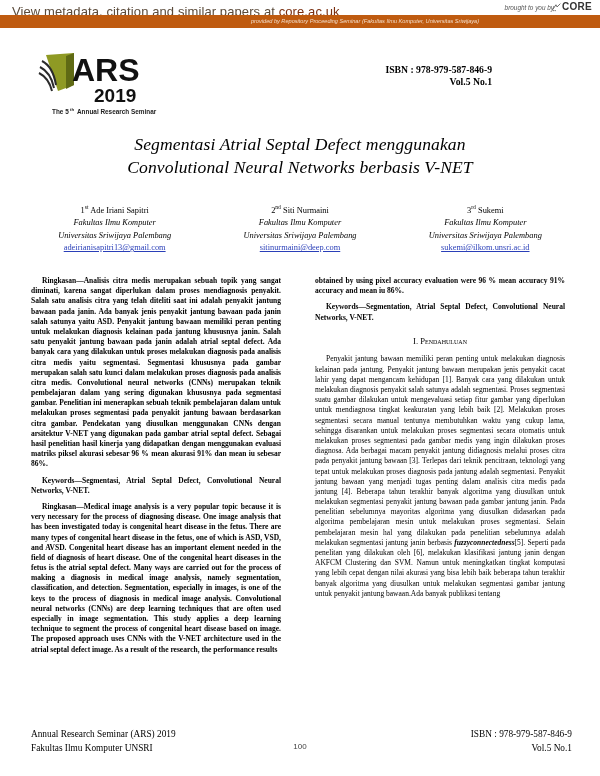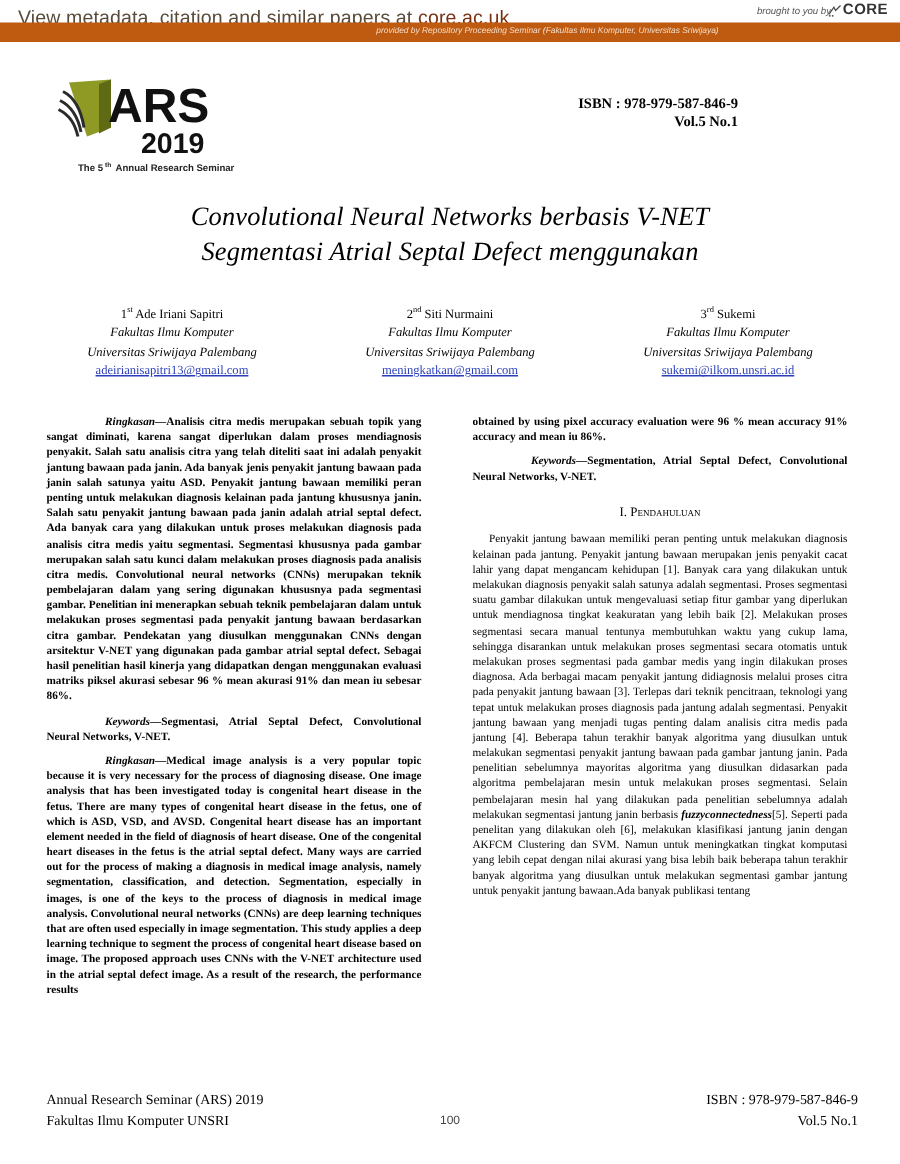--- a/index.html
+++ b/index.html
@@ -181,23 +181,21 @@
   }
   .col-left  { left: 31px; }
   .col-right { left: 315px; }
 
   .col p {
     margin: 0 0 6px 0;
     text-indent: 11px;
   }
   .col p.noindent { text-indent: 0; }
   .lead {
-    font-style: italic;
-    font-weight: bold;
-    margin-left: 28px;
+    font-weight: bold;
   }
   .bold { font-weight: bold; }
   .ital { font-style: italic; font-weight: bold; }
 
   .section-head {
     text-align: center;
     font-variant: small-caps;
     font-size: 8.6px;
     margin: 13px 0 7px 0;
     text-indent: 0;
@@ -273,38 +271,38 @@
   </div>
 
 
   <div class="head-right">
     <div class="head-isbn">ISBN : 978-979-587-846-9</div>
     <div class="head-vol">Vol.5 No.1</div>
   </div>
 </div>
 
 <div class="paper-title">
+  <div>Segmentasi Atrial Septal Defect menggunakan</div>
   <div>Convolutional Neural Networks berbasis V-NET</div>
-  <div>Segmentasi Atrial Septal Defect menggunakan</div>
 </div>
 
 <div class="authors">
 
   <div class="author">
     <div class="author-name"><span>1</span><sup>st</sup> <span>Ade Iriani Sapitri</span></div>
     <div class="author-aff">Fakultas Ilmu Komputer</div>
     <div class="author-aff">Universitas Sriwijaya Palembang</div>
     <div class="author-email">adeirianisapitri13@gmail.com</div>
   </div>
 
   <div class="author">
     <div class="author-name"><span>2</span><sup>nd</sup> <span>Siti Nurmaini</span></div>
     <div class="author-aff">Fakultas Ilmu Komputer</div>
     <div class="author-aff">Universitas Sriwijaya Palembang</div>
-    <div class="author-email">meningkatkan@gmail.com</div>
+    <div class="author-email">sitinurmaini@deep.com</div>
   </div>
 
   <div class="author">
     <div class="author-name"><span>3</span><sup>rd</sup> <span>Sukemi</span></div>
     <div class="author-aff">Fakultas Ilmu Komputer</div>
     <div class="author-aff">Universitas Sriwijaya Palembang</div>
     <div class="author-email">sukemi@ilkom.unsri.ac.id</div>
   </div>
 
 </div>

